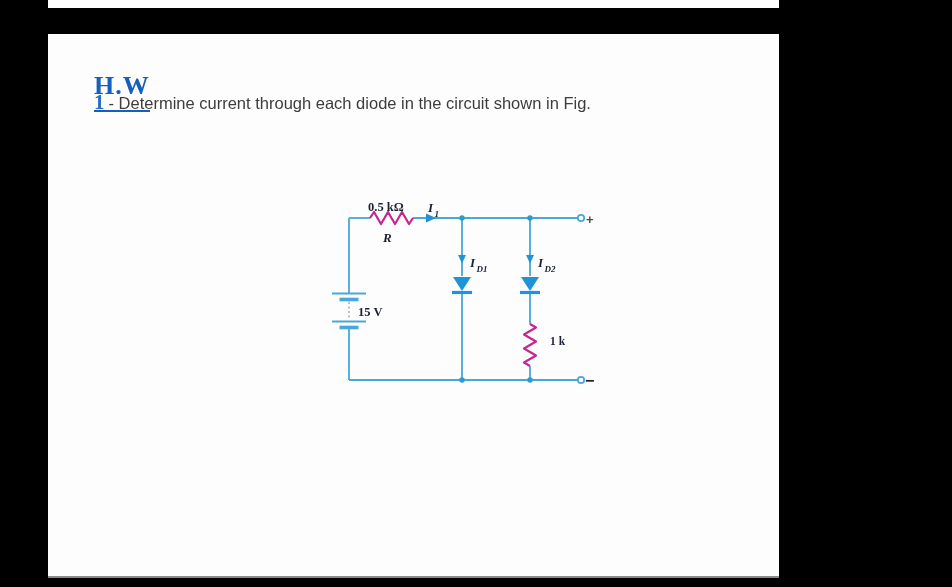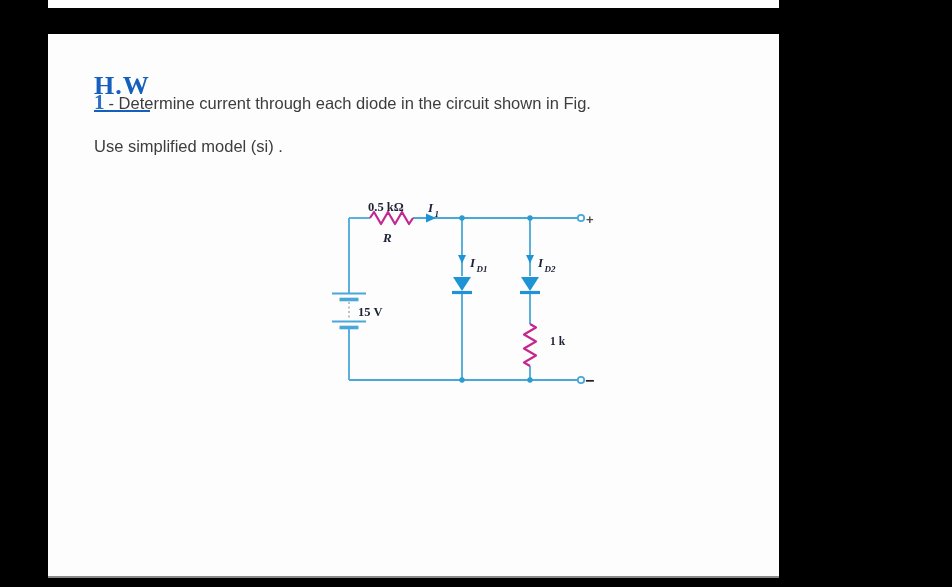--- a/index.html
+++ b/index.html
@@ -45,21 +45,20 @@
 <body>
 
 <div class="top-bar"></div>
 
 <div class="slide">
 
   <h1 class="heading"><span>H.W</span></h1>
 
   <p class="problem-line1"><span class="problem-number">1</span><span>- Determine current through each diode in the circuit shown in Fig.</span></p>
 
-  <p class="problem-line2">Use simplified model (si) .</p>
 
   <div class="circuit-wrap">
     <svg width="300" height="210" viewBox="0 0 300 210">
 
       <g stroke="#4aa7d9" stroke-width="1.8" fill="none">
         <line x1="31" y1="32" x2="52" y2="32"></line>
         <line x1="95" y1="32" x2="263" y2="32"></line>
         <line x1="31" y1="32" x2="31" y2="107"></line>
         <line x1="31" y1="143" x2="31" y2="194"></line>
         <line x1="31" y1="194" x2="260" y2="194"></line>

